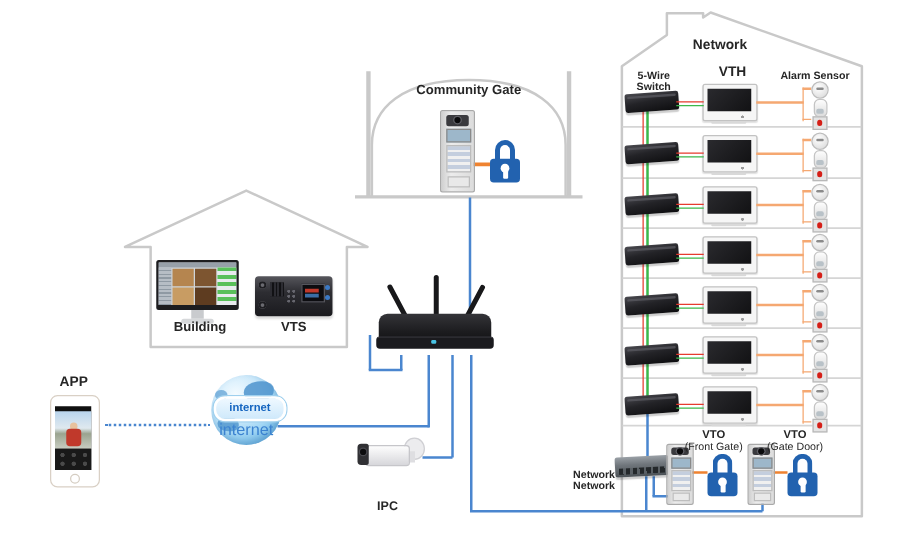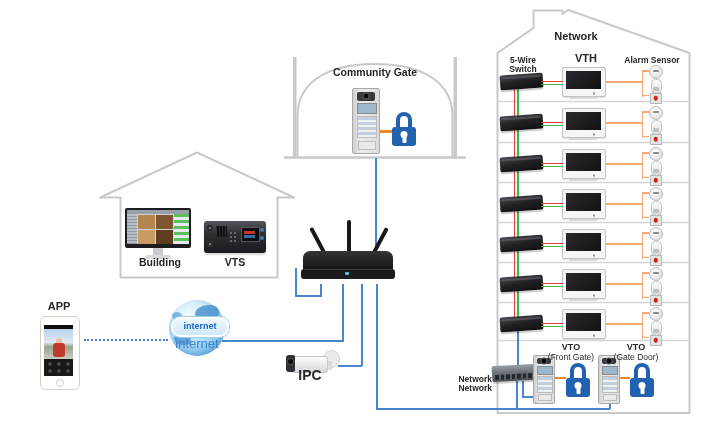--- a/index.html
+++ b/index.html
@@ -218,21 +218,21 @@
     <div class="face"></div>
     <div class="led"></div>
   </div>
 
   <div class="ipc">
     <div class="mount"></div>
     <div class="arm"></div>
     <div class="bodyc"></div>
     <div class="lens"></div>
   </div>
-  <div class="lbl b" style="left:292px;top:368px;width:36px;font-size:14px">IPC</div>
+  <div class="lbl b" style="left:292px;top:400px;width:36px;font-size:10px">IPC</div>
 
   <div class="pss">
     <div class="frame">
       <div class="scr">
         <div class="top"></div>
         <div class="side"></div>
         <div class="t1"></div>
         <div class="t2"></div>
         <div class="t3"></div>
         <div class="t4"></div>

